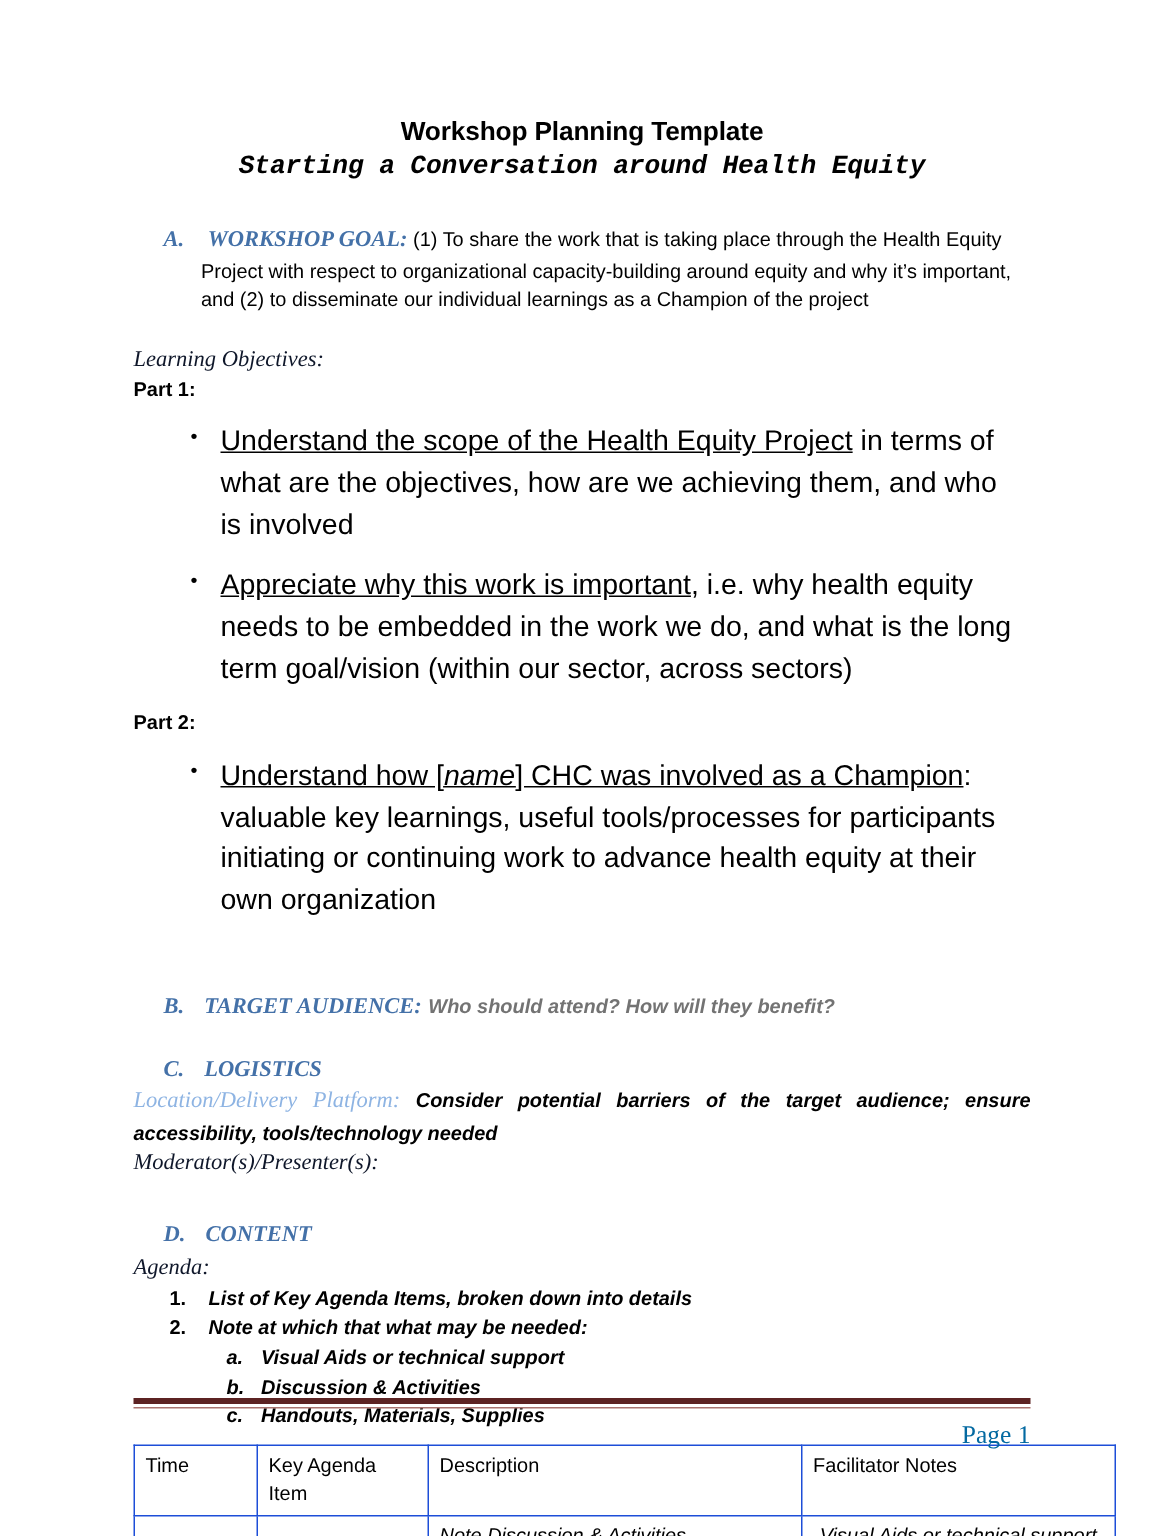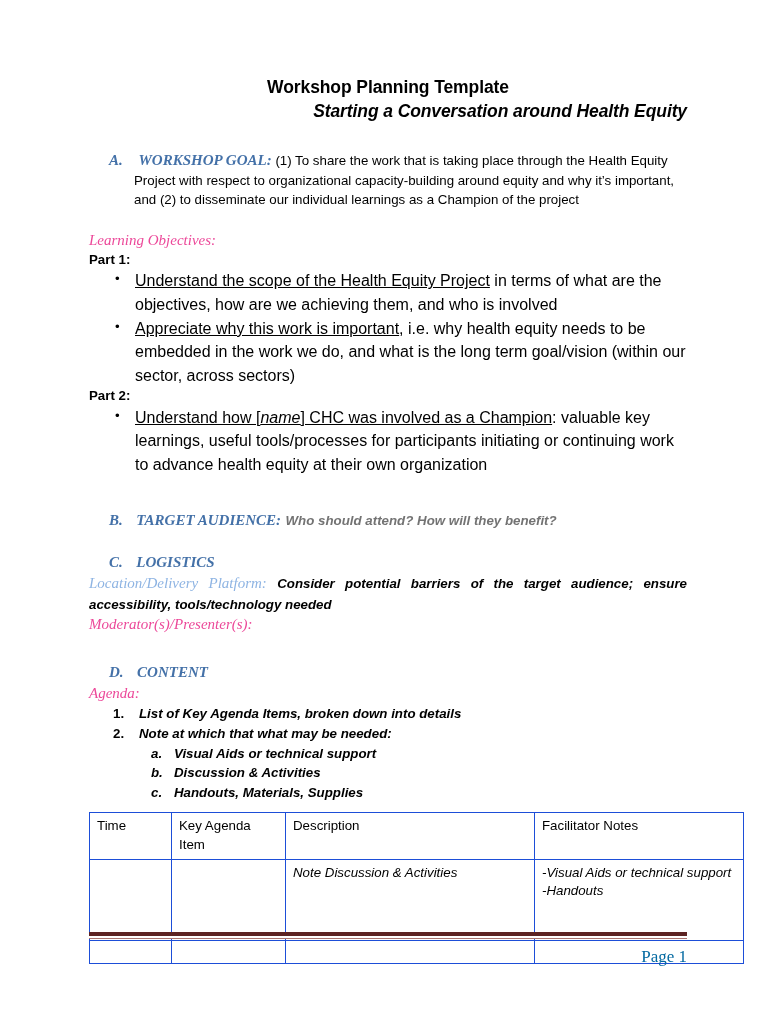--- a/index.html
+++ b/index.html
@@ -33,22 +33,22 @@
   .doc-title {
     text-align: center;
     font-family: "Liberation Sans", sans-serif;
     font-weight: bold;
     font-size: 17.5px;
     line-height: 1.25;
     letter-spacing: -0.1px;
     margin: 0;
   }
   .doc-subtitle {
-    text-align: right;
-    font-family: Liberation Sans, sans-serif;
+    text-align: center;
+    font-family: Liberation Mono, monospace;
     font-weight: bold;
     font-style: italic;
     font-size: 17.5px;
     line-height: 1.25;
     letter-spacing: -0.1px;
     margin: 2px 0 0 0;
   }
 
   
   .sec {
@@ -83,44 +83,44 @@
     display: block;
     padding-left: 25px;
     text-indent: -25px;
   }
 
   
   .sub-head {
     font-family: "Liberation Serif", serif;
     font-style: italic;
     font-size: 15px;
-    color: #ec4899;
+    color: #0f172a;
     margin: 0;
     line-height: 1.4;
   }
 
   .part-label {
     font-family: "Liberation Sans", sans-serif;
     font-weight: bold;
     font-size: 13.3px;
     margin: 0;
     line-height: 1.4;
   }
 
   ul.bullets {
     list-style: none;
     margin: 0;
     padding: 0;
   }
   ul.bullets > li {
     position: relative;
     padding-left: 46px;
-    font-size: 16px;
+    font-size: 19px;
     line-height: 1.47;
-    margin: 0;
+    margin: 12px;
   }
   ul.bullets > li::before {
     content: "\2022";
     position: absolute;
     left: 26px;
     top: 0;
     font-size: 13.3px;
   }
   .u { text-decoration: underline; }
   .it { font-style: italic; }

